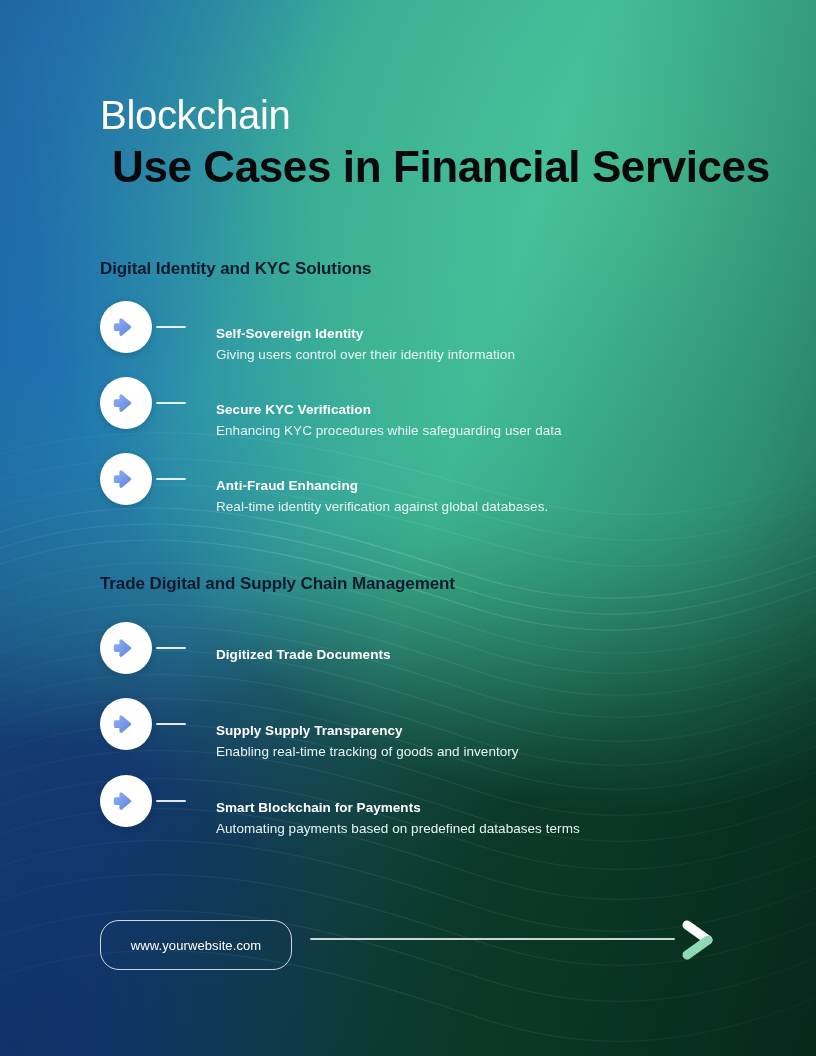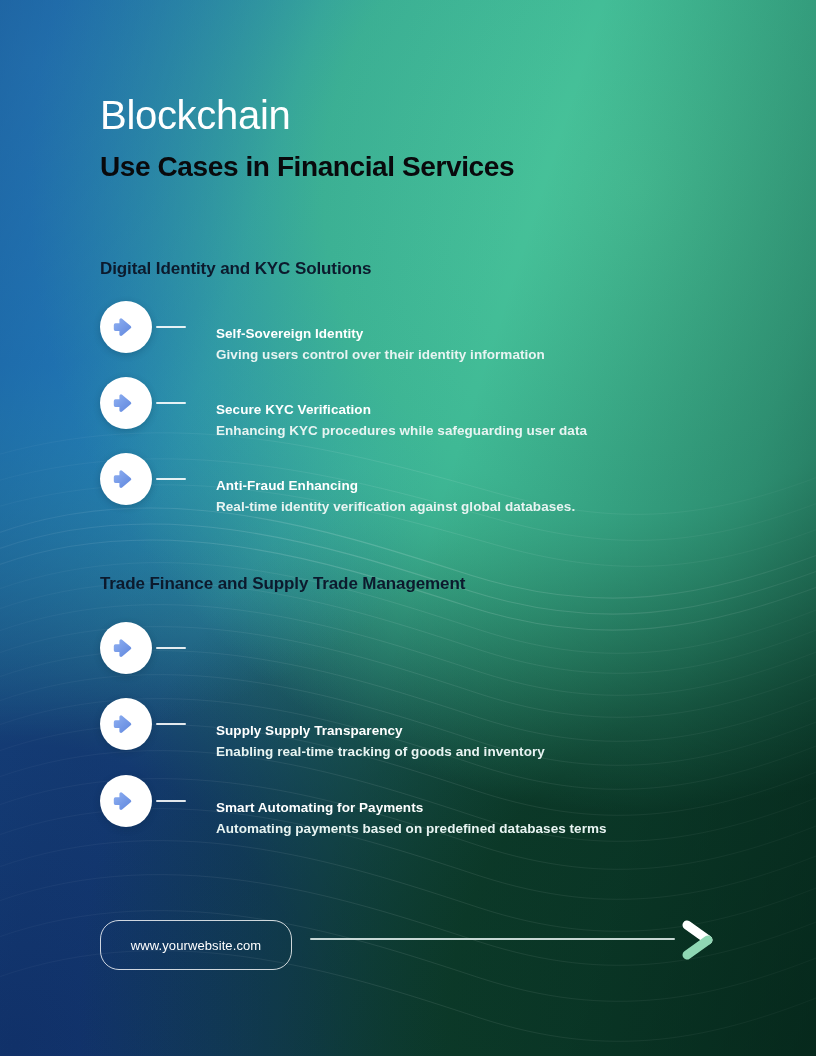--- a/index.html
+++ b/index.html
@@ -29,22 +29,22 @@
     background:linear-gradient(108deg, rgba(22,70,135,0.55) 0%, rgba(22,70,135,0.10) 28%, rgba(0,0,0,0) 52%, rgba(4,44,30,0.30) 78%, rgba(3,32,22,0.62) 100%);
   }
   .bg-waves { position:absolute; inset:0; }
   
   .title-wrap { position:absolute; left:100px; top:92px; }
   .t1 {
     font-size:40px; font-weight:400; color:#ffffff;
     letter-spacing:-0.3px; line-height:46px;
   }
   .t2 {
-    font-size:28px; font-weight:700; color:#09090c;
-    letter-spacing:-0.4px; line-height:46px; margin-top:6px;
+    font-size:44px; font-weight:700; color:#09090c;
+    letter-spacing:-0.4px; line-height:46px; margin-top:6px;margin-left:12px;
   }
   
   .sec-head {
     position:absolute; left:100px;
     font-size:17px; font-weight:700; color:#0c1a2d;
     letter-spacing:-0.1px;
   }
   
   .item { position:absolute; left:100px; }
   .badge {
@@ -59,21 +59,21 @@
     position:absolute; left:56px; top:25px;
     width:30px; height:2px; border-radius:1px;
     background:rgba(255,255,255,0.88);
   }
   .item-text { position:absolute; left:116px; top:24px; width:600px; }
   .item-title {
     font-size:13.5px; font-weight:700; color:#ffffff;
     line-height:17px; letter-spacing:0.05px;
   }
   .item-desc {
-    font-size:13.5px; font-weight:700; color:#e8f4f2;
+    font-size:13.5px; font-weight:400; color:#e8f4f2;
     line-height:19px; margin-top:3px; letter-spacing:0.05px;
   }
   
   .pill {
     position:absolute; left:100px; top:920px;
     width:192px; height:50px; border-radius:19px;
     border:1px solid rgba(255,255,255,0.80);
     display:flex; align-items:center; justify-content:center;
   }
   .pill span {
@@ -179,30 +179,31 @@
         <path d="M4.4 11.3 h4.0 v-3.4 a1.6 1.6 0 0 1 2.7-1.15 l8.6 7.15 a1.6 1.6 0 0 1 0 2.4 l-8.6 7.15 a1.6 1.6 0 0 1 -2.7-1.15 v-3.4 h-4.0 a1.6 1.6 0 0 1 -1.6-1.6 v-4.35 a1.6 1.6 0 0 1 1.6-1.6 z" fill="url(#ag1)"></path>
       </svg>
     </div>
     <div class="connector"></div>
     <div class="item-text">
       <div class="item-title">Anti-Fraud Enhancing</div>
       <div class="item-desc">Real-time identity verification against global databases.</div>
     </div>
   </div>
 
-  <div class="sec-head" style="top:574px;">Trade Finance and Supply Trade Management</div>
+  <div class="sec-head" style="top:574px;">Trade Digital and Supply Chain Management</div>
 
   <div class="item" style="top:622px;">
     <div class="badge">
       <svg width="30" height="30" viewBox="0 0 30 30">
         <path d="M4.4 11.3 h4.0 v-3.4 a1.6 1.6 0 0 1 2.7-1.15 l8.6 7.15 a1.6 1.6 0 0 1 0 2.4 l-8.6 7.15 a1.6 1.6 0 0 1 -2.7-1.15 v-3.4 h-4.0 a1.6 1.6 0 0 1 -1.6-1.6 v-4.35 a1.6 1.6 0 0 1 1.6-1.6 z" fill="url(#ag1)"></path>
       </svg>
     </div>
     <div class="connector"></div>
     <div class="item-text">
+      <div class="item-title">Digitized Trade Documents</div>
     </div>
   </div>
 
   <div class="item" style="top:698px;">
     <div class="badge">
       <svg width="30" height="30" viewBox="0 0 30 30">
         <path d="M4.4 11.3 h4.0 v-3.4 a1.6 1.6 0 0 1 2.7-1.15 l8.6 7.15 a1.6 1.6 0 0 1 0 2.4 l-8.6 7.15 a1.6 1.6 0 0 1 -2.7-1.15 v-3.4 h-4.0 a1.6 1.6 0 0 1 -1.6-1.6 v-4.35 a1.6 1.6 0 0 1 1.6-1.6 z" fill="url(#ag1)"></path>
       </svg>
     </div>
     <div class="connector"></div>
@@ -213,21 +214,21 @@
   </div>
 
   <div class="item" style="top:775px;">
     <div class="badge">
       <svg width="30" height="30" viewBox="0 0 30 30">
         <path d="M4.4 11.3 h4.0 v-3.4 a1.6 1.6 0 0 1 2.7-1.15 l8.6 7.15 a1.6 1.6 0 0 1 0 2.4 l-8.6 7.15 a1.6 1.6 0 0 1 -2.7-1.15 v-3.4 h-4.0 a1.6 1.6 0 0 1 -1.6-1.6 v-4.35 a1.6 1.6 0 0 1 1.6-1.6 z" fill="url(#ag1)"></path>
       </svg>
     </div>
     <div class="connector"></div>
     <div class="item-text">
-      <div class="item-title">Smart Automating for Payments</div>
+      <div class="item-title">Smart Blockchain for Payments</div>
       <div class="item-desc">Automating payments based on predefined databases terms</div>
     </div>
   </div>
 
   <div class="pill">
     <span>www.yourwebsite.com</span>
   </div>
   <div class="foot-line"></div>
   <svg class="foot-chev" width="42" height="44" viewBox="0 0 42 44">
     <path d="M9 7 L30 22" stroke="#ffffff" stroke-width="9" stroke-linecap="round" fill="none"></path>

